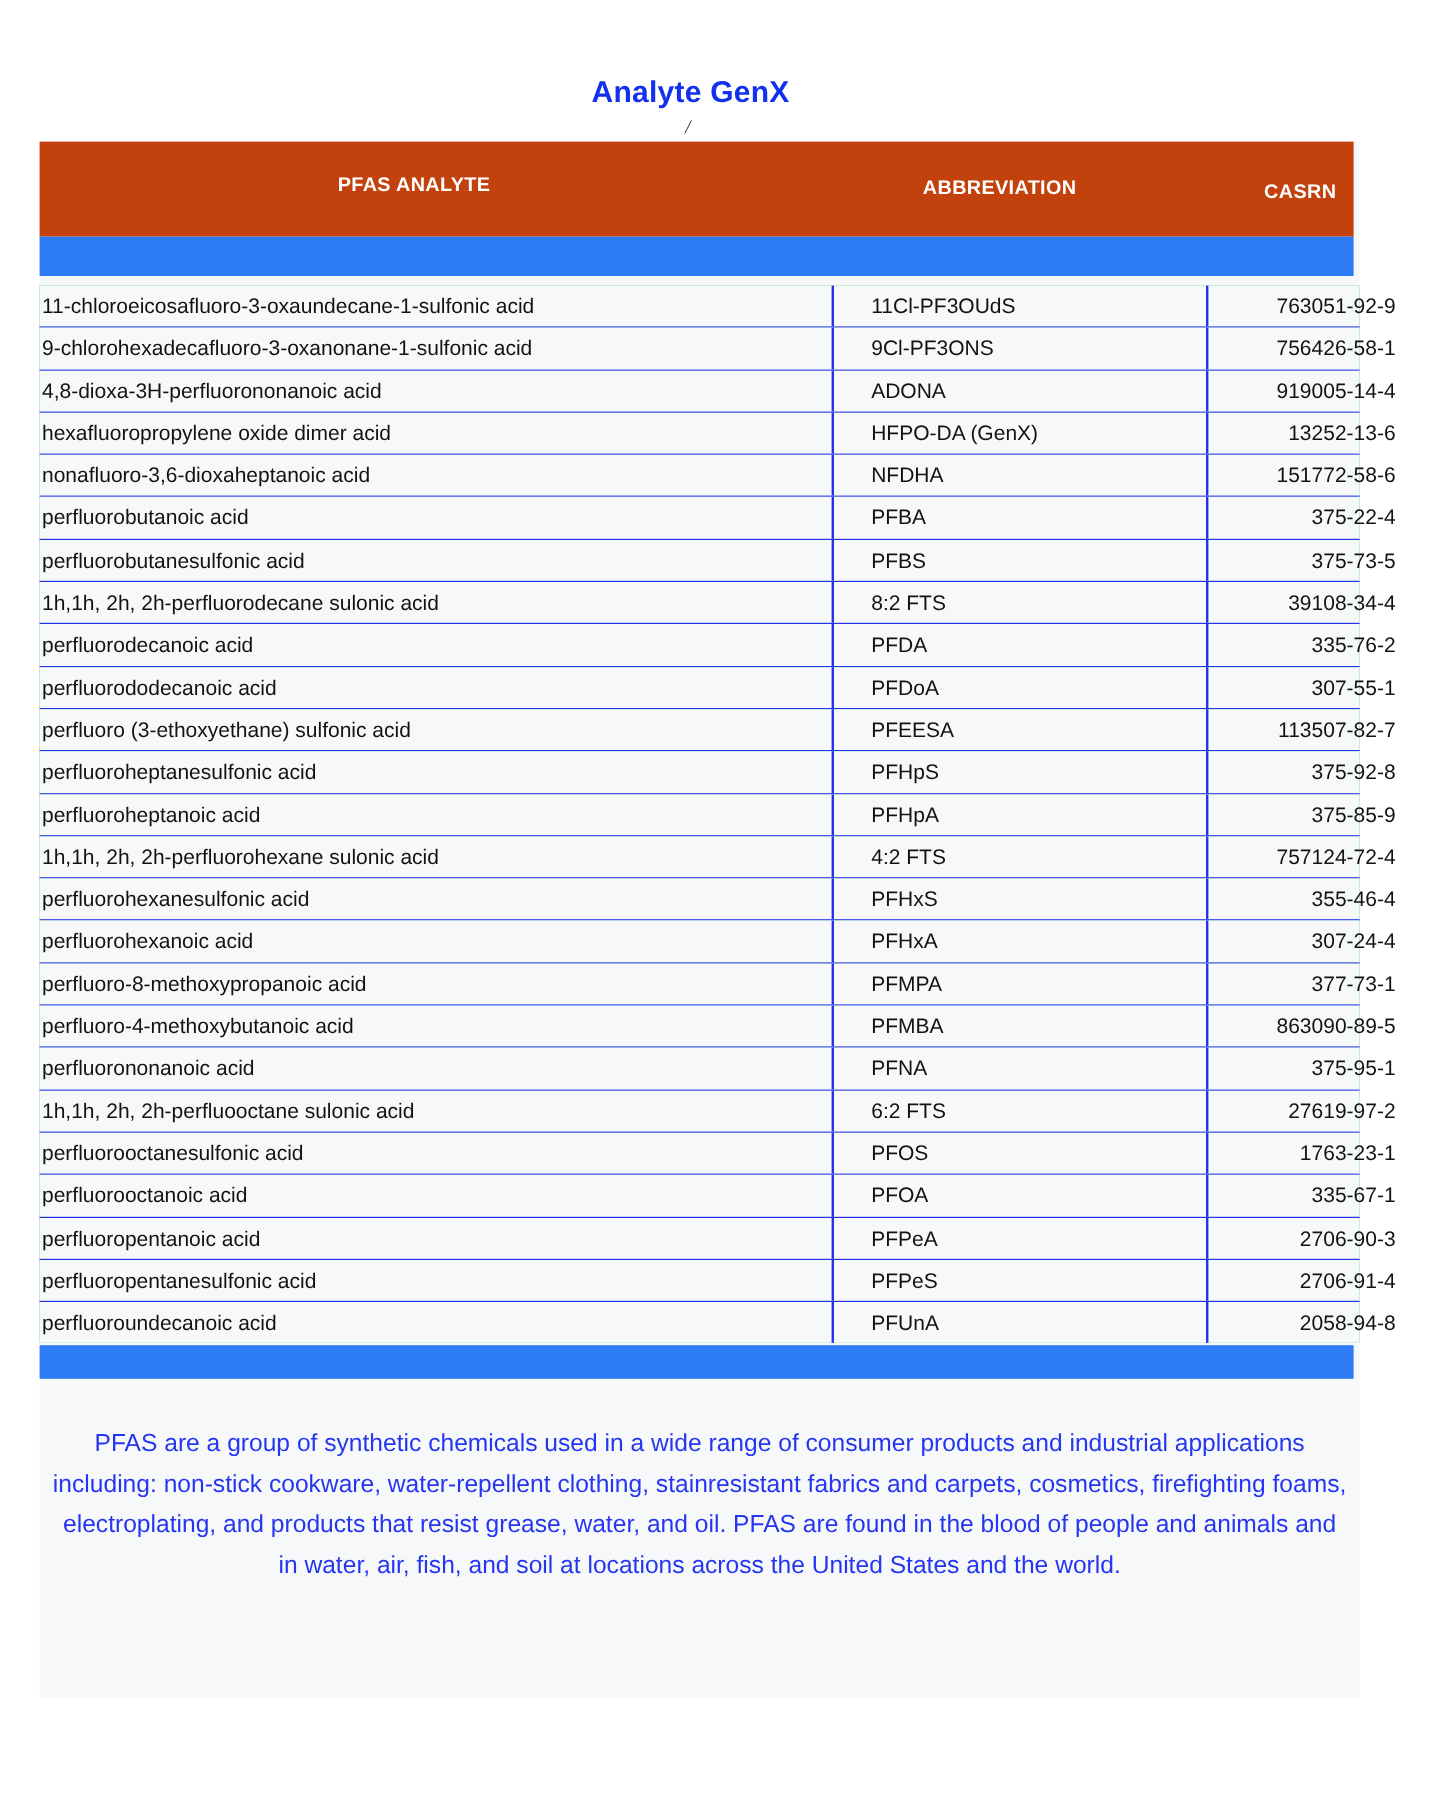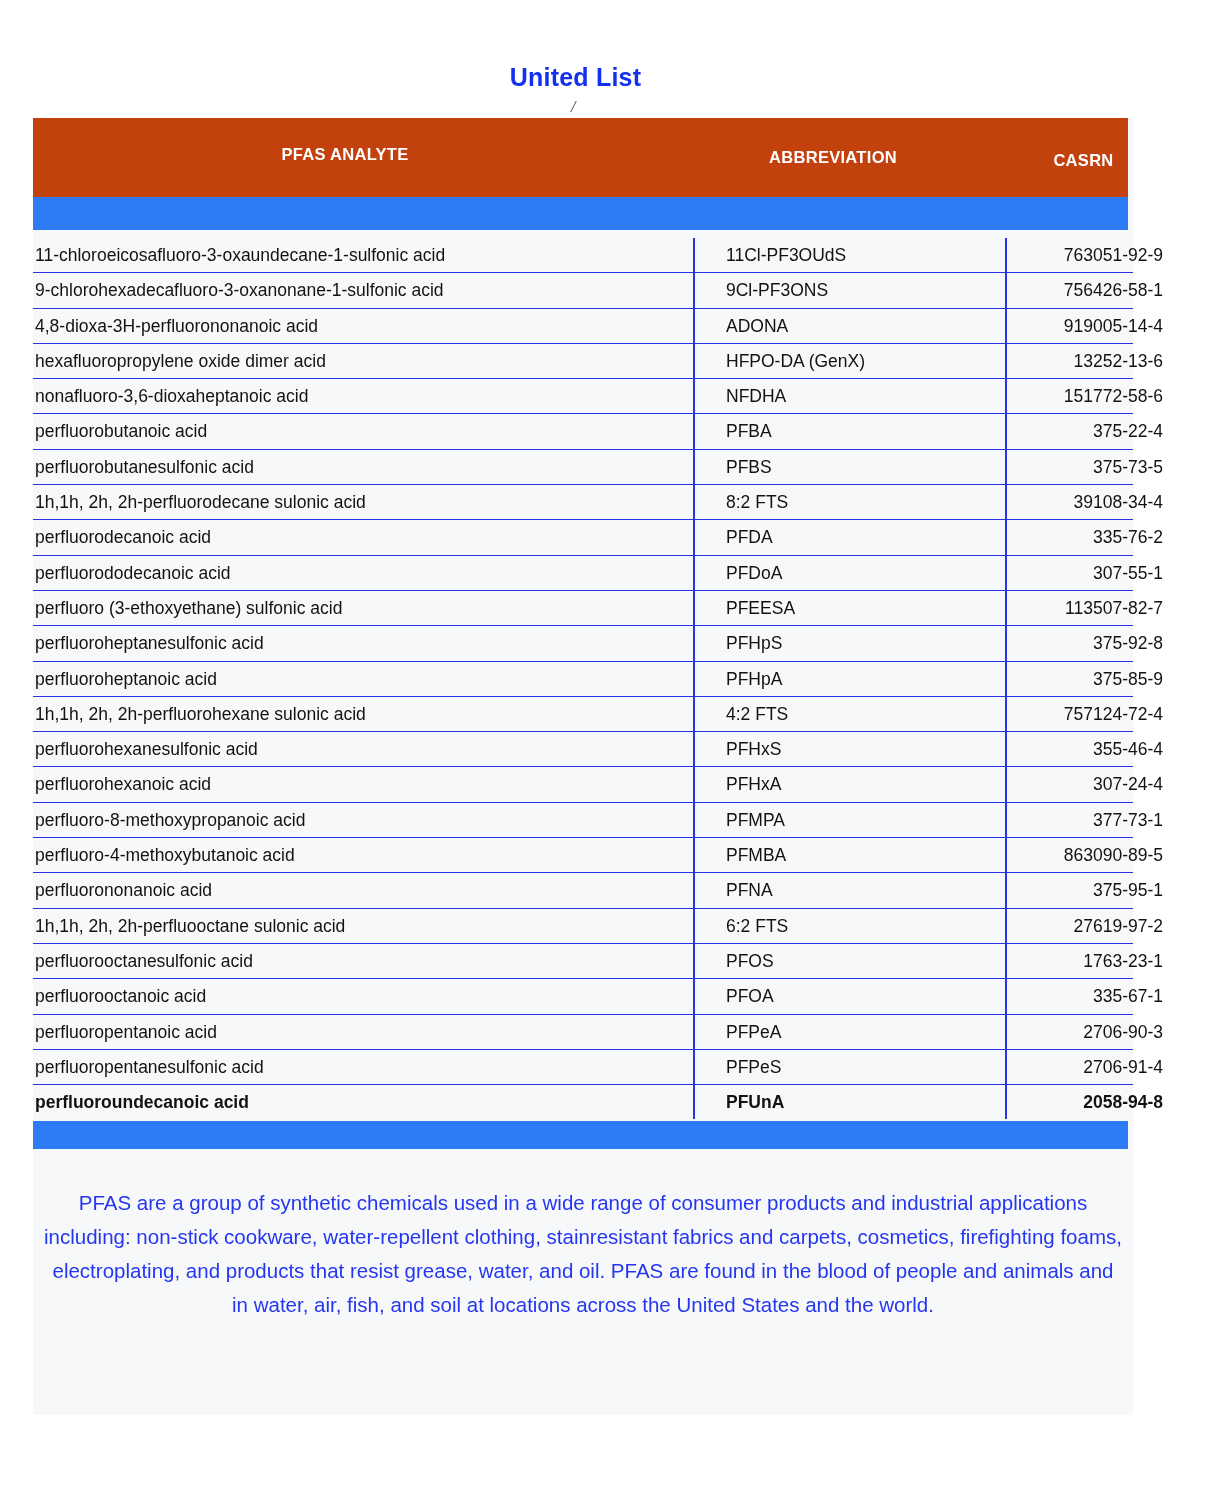--- a/index.html
+++ b/index.html
@@ -103,21 +103,21 @@
     position: relative;
     width: 1100px;
     background: #22c55e;
   }
   .row {
     position: relative;
     height: 34.3px;
     border-bottom: 1.6px solid #2432e8;
     background: #f7f8fa;
   }
-  .row:last-child { border-bottom: none; font-weight: bold; }
+  .row:last-child { border-bottom: none; }
 
   .cell {
     position: absolute;
     top: 0;
     height: 34.3px;
     line-height: 34.3px;
     font-size: 17.5px;
     color: #121212;
     white-space: nowrap;
     overflow: hidden;
@@ -171,21 +171,21 @@
   }
 </style>
 </head>
 <body>
 
 <div class="page">
 
   <div class="content-panel"></div>
 
   <div class="title-zone">
-    <div class="page-title">United List</div>
+    <div class="page-title">Analyte GenX</div>
     <div class="title-slash">/</div>
   </div>
 
   <div class="table-wrap">
 
     <div class="thead">
       <div class="th th-analyte">PFAS ANALYTE</div>
       <div class="th th-abbrev">ABBREVIATION</div>
       <div class="th th-casrn">CASRN</div>
     </div>

